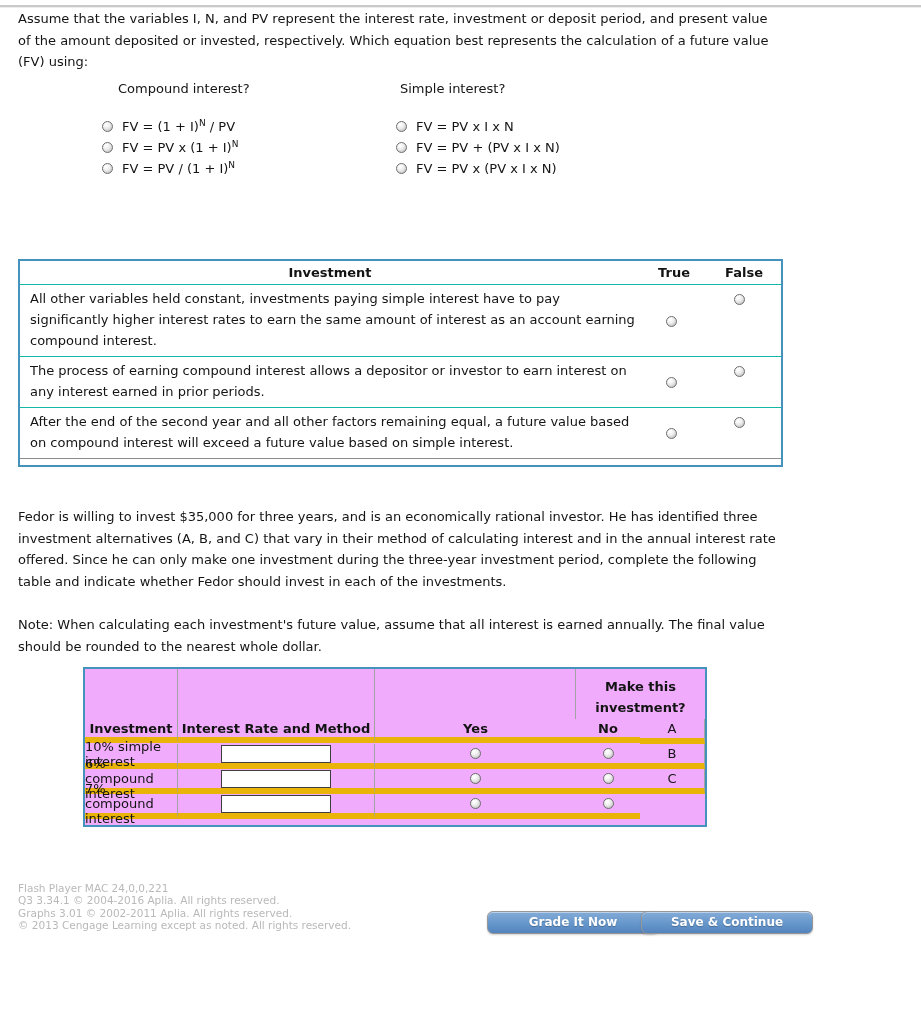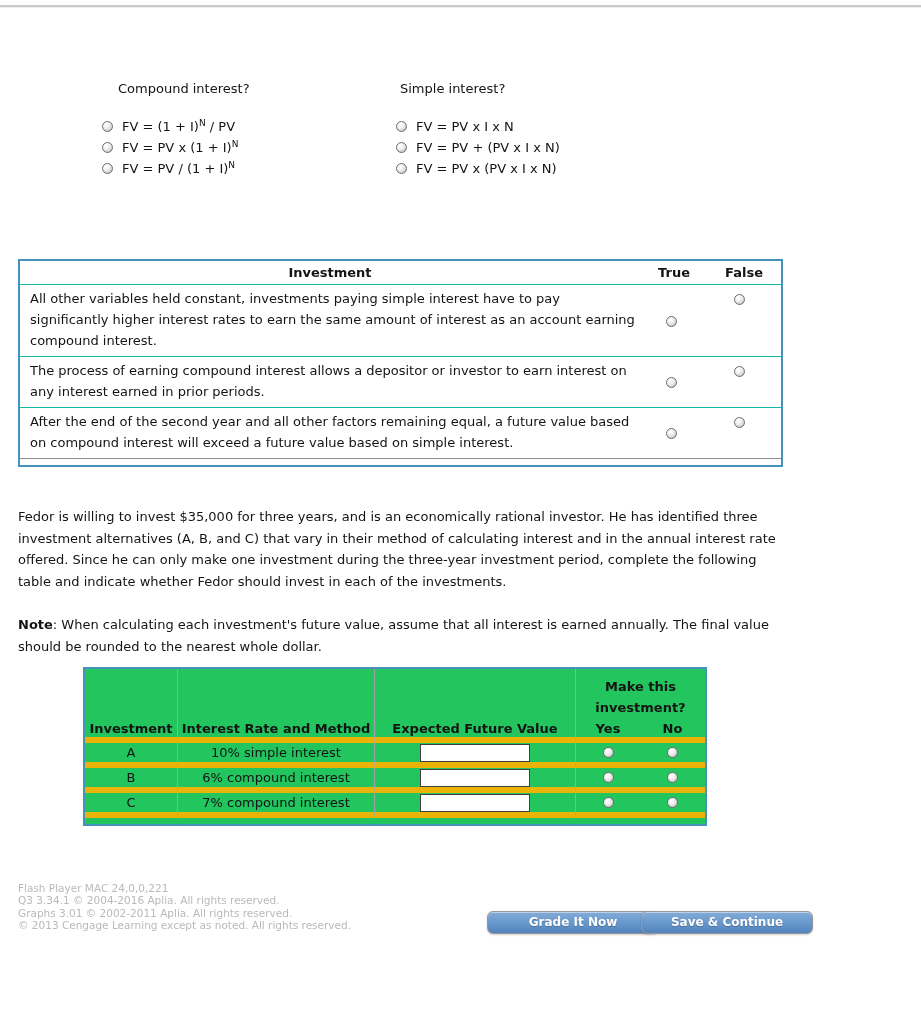--- a/index.html
+++ b/index.html
@@ -33,21 +33,21 @@
   .stmt-col-text{width:620px;text-align:center;}
   .stmt-col-tf{width:68px;text-align:center;}
   .stmt-col-tf2{width:72px;text-align:center;}
   .stmt-row{display:flex;border-top:1px solid #14b8a6;padding:3px 0 5px;}
   .stmt-row .text{width:610px;padding-left:10px;line-height:21px;}
   .stmt-row .cell{width:63px;text-align:center;padding-top:3px;}
   .stmt-row .cell2{width:72px;text-align:center;padding-top:3px;}
   .stmt-bottom{border-top:1px solid #8c8c8c;height:6px;}
 
   
-  .inv-table{width:620px;border:2px solid var(--color-table-border);background:#22c55e;
+  .inv-table{width:620px;border:2px solid var(--color-table-border);background:#f0abfc;
     display:grid;grid-template-columns:93px 197px 201px 64px 65px;}
   .cell{display:flex;align-items:center;justify-content:center;box-sizing:border-box;}
   .vline{border-right:1px solid #a3a3a3;}
   .hline{border-bottom:6px solid #eab308;}
   .inv-span-head{grid-column:4 / span 2;font-weight:bold;text-align:center;line-height:21px;
     display:flex;align-items:flex-start;justify-content:center;padding-top:7px;box-sizing:border-box;}
   .inv-span-head .inner{width:100px;}
   .head-cell{font-weight:bold;height:24px;}
   .row1-cell{height:50px;}
   .data-cell{height:25px;}
@@ -56,28 +56,29 @@
   .spacer-cell{height:6px;grid-column:1 / span 5;}
 
   
   .footer-text{color:var(--color-footer-text);font-size:10.5px;line-height:12.4px;}
   .btn{position:absolute;width:172px;height:23px;border:1px solid #979797;border-radius:6px;
     background:linear-gradient(to bottom,#84abd7 0%,#6697cb 55%,#5383bd 100%);
     color:#fff;font-weight:bold;font-size:12px;text-align:center;line-height:21px;
     font-family:"DejaVu Sans","Liberation Sans",sans-serif;
     box-shadow:0 1px 2px rgba(0,0,0,0.18), inset 0 1px 0 rgba(255,255,255,0.45);
     text-shadow:0 1px 1px rgba(0,0,0,0.25);cursor:pointer;padding:0;}
-  b{font-weight:bold;text-align:center;}
+  b{font-weight:normal;text-align:center;}
 </style>
 </head>
 <body>
 
 <div class="page">
   <div class="top-rule"></div>
 
+  <p class="para abs" style="left:18px;top:8px;width:762px;">Assume that the variables I, N, and PV represent the interest rate, investment or deposit period, and present value of the amount deposited or invested, respectively. Which equation best represents the calculation of a future value (FV) using:</p>
 
   <div class="abs" style="left:118px;top:81px;">Compound interest?</div>
   <div class="abs" style="left:400px;top:81px;">Simple interest?</div>
 
   <div class="abs" style="left:102px;top:116px;">
     <div class="eq-row">
       <span class="radio"></span>
       <span class="eq-label"><span>FV = (1 + I)</span><sup>N</sup><span> / PV</span></span>
     </div>
     <div class="eq-row">
@@ -144,21 +145,20 @@
 
     <div class="cell vline row1-cell"></div>
     <div class="cell vline row1-cell"></div>
     <div class="cell vline row1-cell"></div>
     <div class="inv-span-head row1-cell">
       <div class="inner">Make this investment?</div>
     </div>
 
     <div class="cell vline hline head-cell">Investment</div>
     <div class="cell vline hline head-cell">Interest Rate and Method</div>
-    <div class="cell vline hline head-cell">Expected Future Value</div>
     <div class="cell hline head-cell">Yes</div>
     <div class="cell hline head-cell">No</div>
 
     <div class="cell vline hline data-cell">A</div>
     <div class="cell vline hline data-cell">10% simple interest</div>
     <div class="cell vline hline data-cell">
       <input class="fv-input" type="text" value="" style="">
     </div>
     <div class="cell hline data-cell">
         <span class="radio"></span>

